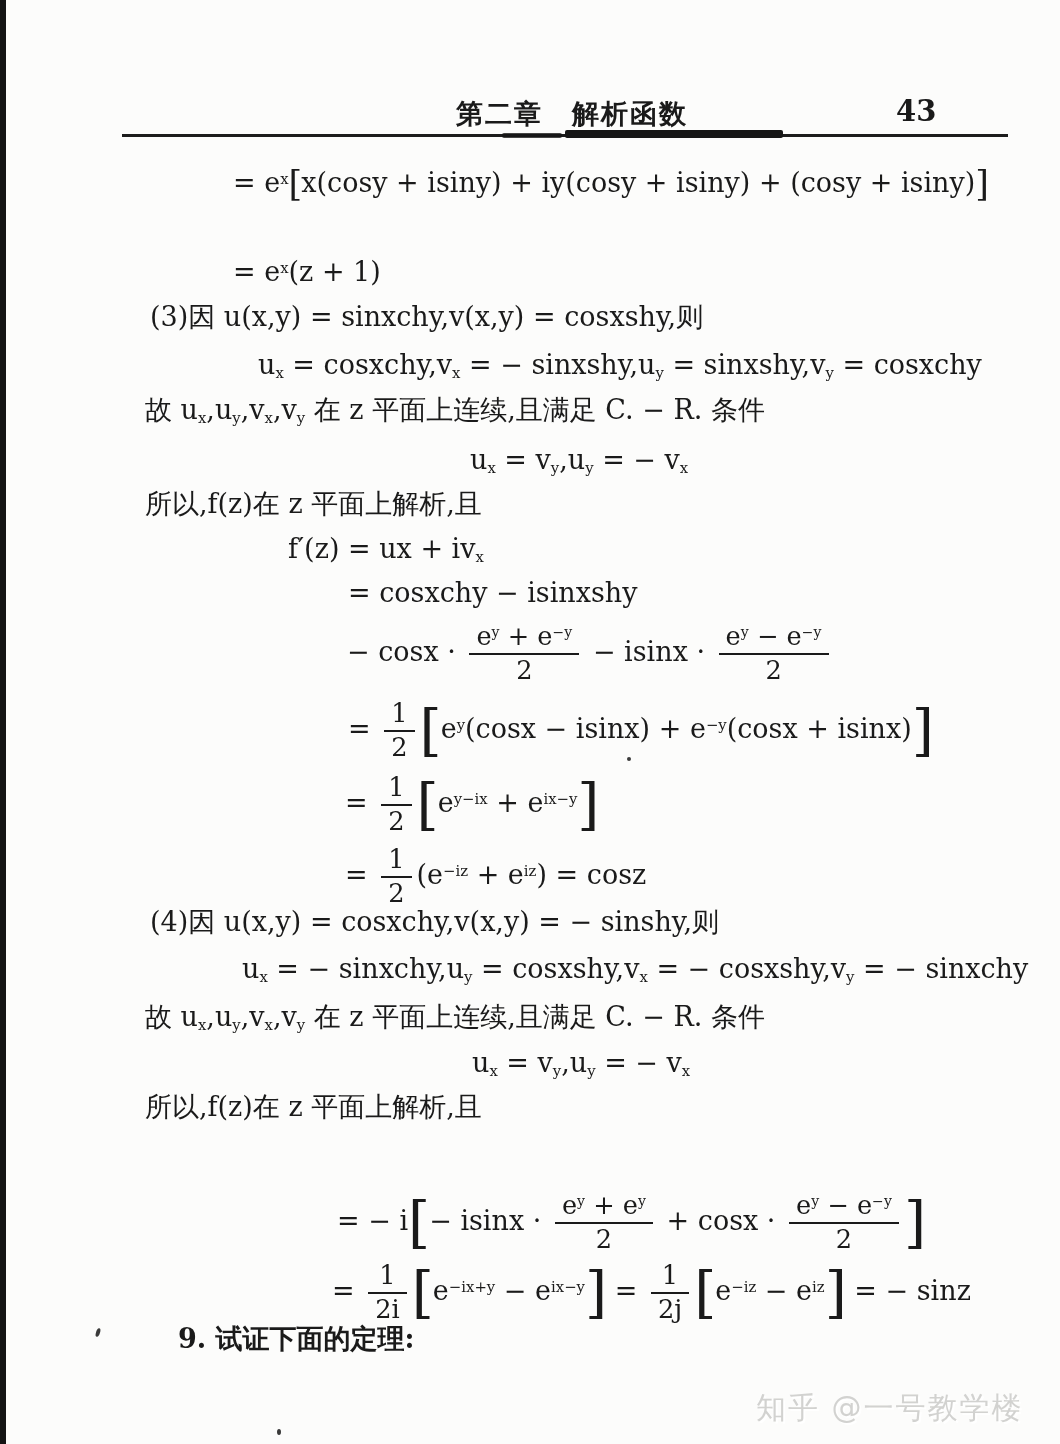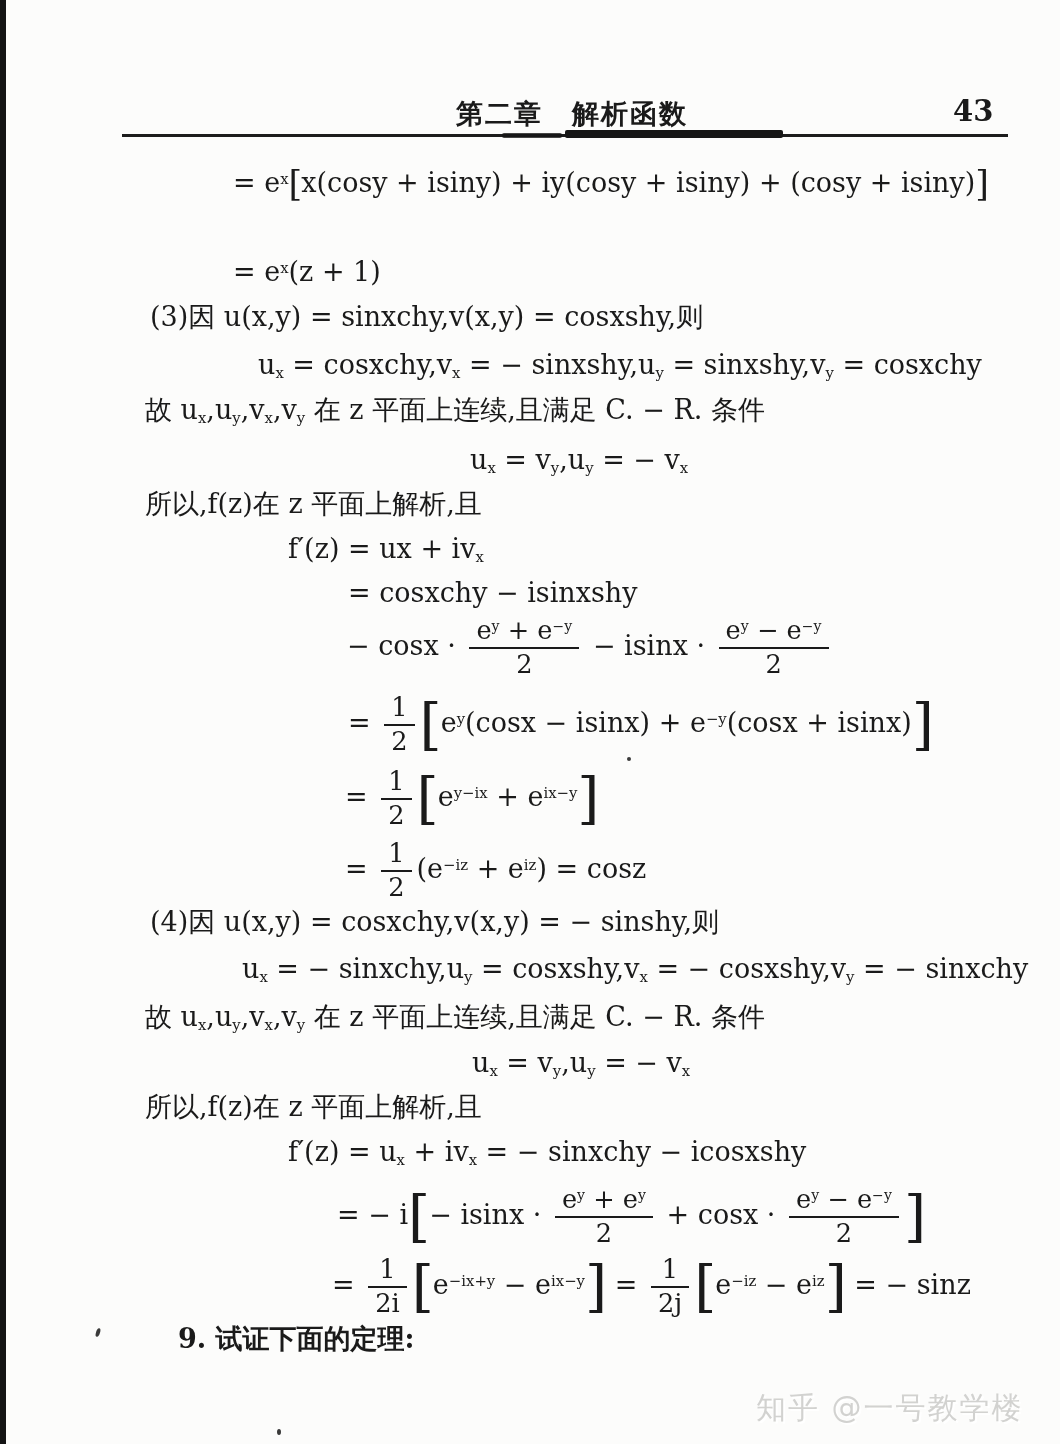--- a/index.html
+++ b/index.html
@@ -2,32 +2,32 @@
 <html><head>
 <meta charset="utf-8">
 <style>
   html,body{margin:0;padding:0;}
   body{width:1060px;height:1444px;position:relative;background:#fcfcfb;overflow:hidden;
        font-family:"DejaVu Serif","Liberation Serif",serif;color:#1a1a1a;}
   .page{position:absolute;inset:0;}
   .edge-bar{position:absolute;left:0;top:0;width:6px;height:1444px;background:#141414;}
   .hdr-title{position:absolute;left:456px;top:96px;font-size:27px;font-weight:bold;
              letter-spacing:2px;white-space:nowrap;}
-  .hdr-page{position:absolute;left:953px;top:94px;font-size:29px;font-weight:bold;}
+  .hdr-page{position:absolute;left:896px;top:94px;font-size:29px;font-weight:bold;}
   .hdr-rule{position:absolute;left:122px;top:134px;width:886px;height:3px;background:#1c1c1c;}
   .hdr-smudge{position:absolute;top:130px;height:8px;background:#161616;border-radius:2px;}
   .smudge-a{left:502px;width:60px;height:5px;top:133px;opacity:.8;}
   .smudge-b{left:565px;width:218px;}
   .line{position:absolute;font-size:27px;line-height:33px;white-space:nowrap;}
   .fl{line-height:58px;height:58px;}
   .bold{font-weight:bold;}
   sup{font-size:.55em;line-height:0;vertical-align:.55em;}
   sub{font-size:.55em;line-height:0;vertical-align:-.25em;}
   .frac{display:inline-flex;flex-direction:column;align-items:stretch;text-align:center;
-        vertical-align:middle;margin:6px 5px;font-size:.95em;line-height:1.05;}
+        vertical-align:middle;margin:12px 5px;font-size:.95em;line-height:1.05;}
   .frac .num{padding:0 7px 3px;border-bottom:2.5px solid #1a1a1a;}
   .frac .den{padding:2px 7px 0;}
   .bb{font-size:1.3em;line-height:0;vertical-align:-.12em;letter-spacing:-1px;}
   .fl .bb{font-size:2.1em;vertical-align:middle;}
   .watermark{position:absolute;left:756px;top:1388px;font-size:30px;letter-spacing:2px;
              color:#d2d2d0;text-shadow:2px 2px 0 #ffffff;white-space:nowrap;
              font-family:"DejaVu Sans","Liberation Sans",sans-serif;}
   .speck{position:absolute;background:#3a3a3a;border-radius:50%;}
   .speck-1{left:96px;top:1328px;width:4px;height:9px;transform:rotate(18deg);}
   .speck-2{left:627px;top:757px;width:4px;height:4px;}
@@ -71,21 +71,20 @@
       </span><span class="bb">[</span>e<sup>y−ix</sup> + e<sup>ix−y</sup><span class="bb">]</span></div>
   <div class="line fl" style="left:345px;top:834px;">= <span class="frac">
         <span class="num">1</span>
         <span class="den">2</span>
       </span>(e<sup>−iz</sup> + e<sup>iz</sup>) = cosz</div>
   <div class="line" style="left:150px;top:905px;">(4)因 u(x,y) = cosxchy,v(x,y) = − sinshy,则</div>
   <div class="line" style="left:230px;top:952px;margin-left:12px;">u<sub>x</sub> = − sinxchy,u<sub>y</sub> = cosxshy,v<sub>x</sub> = − cosxshy,v<sub>y</sub> = − sinxchy</div>
   <div class="line" style="left:145px;top:1000px;">故  u<sub>x</sub>,u<sub>y</sub>,v<sub>x</sub>,v<sub>y</sub> 在 z 平面上连续,且满足 C. − R. 条件</div>
   <div class="line" style="left:472px;top:1046px;">u<sub>x</sub> = v<sub>y</sub>,u<sub>y</sub> = − v<sub>x</sub></div>
   <div class="line" style="left:145px;top:1090px;">所以,f(z)在 z 平面上解析,且</div>
-  <div class="line" style="left:288px;top:1135px;">f′(z) = u<sub>x</sub> + iv<sub>x</sub> = − sinxchy − icosxshy</div>
   <div class="line fl" style="left:337px;top:1180px;">= − i<span class="bb">[</span>− isinx · <span class="frac">
         <span class="num">e<sup>y</sup> + e<sup>y</sup></span>
         <span class="den">2</span>
       </span> + cosx · <span class="frac">
         <span class="num">e<sup>y</sup> − e<sup>−y</sup></span>
         <span class="den">2</span>
       </span><span class="bb">]</span></div>
   <div class="line fl" style="left:332px;top:1250px;">= <span class="frac">
         <span class="num">1</span>
         <span class="den">2i</span>

